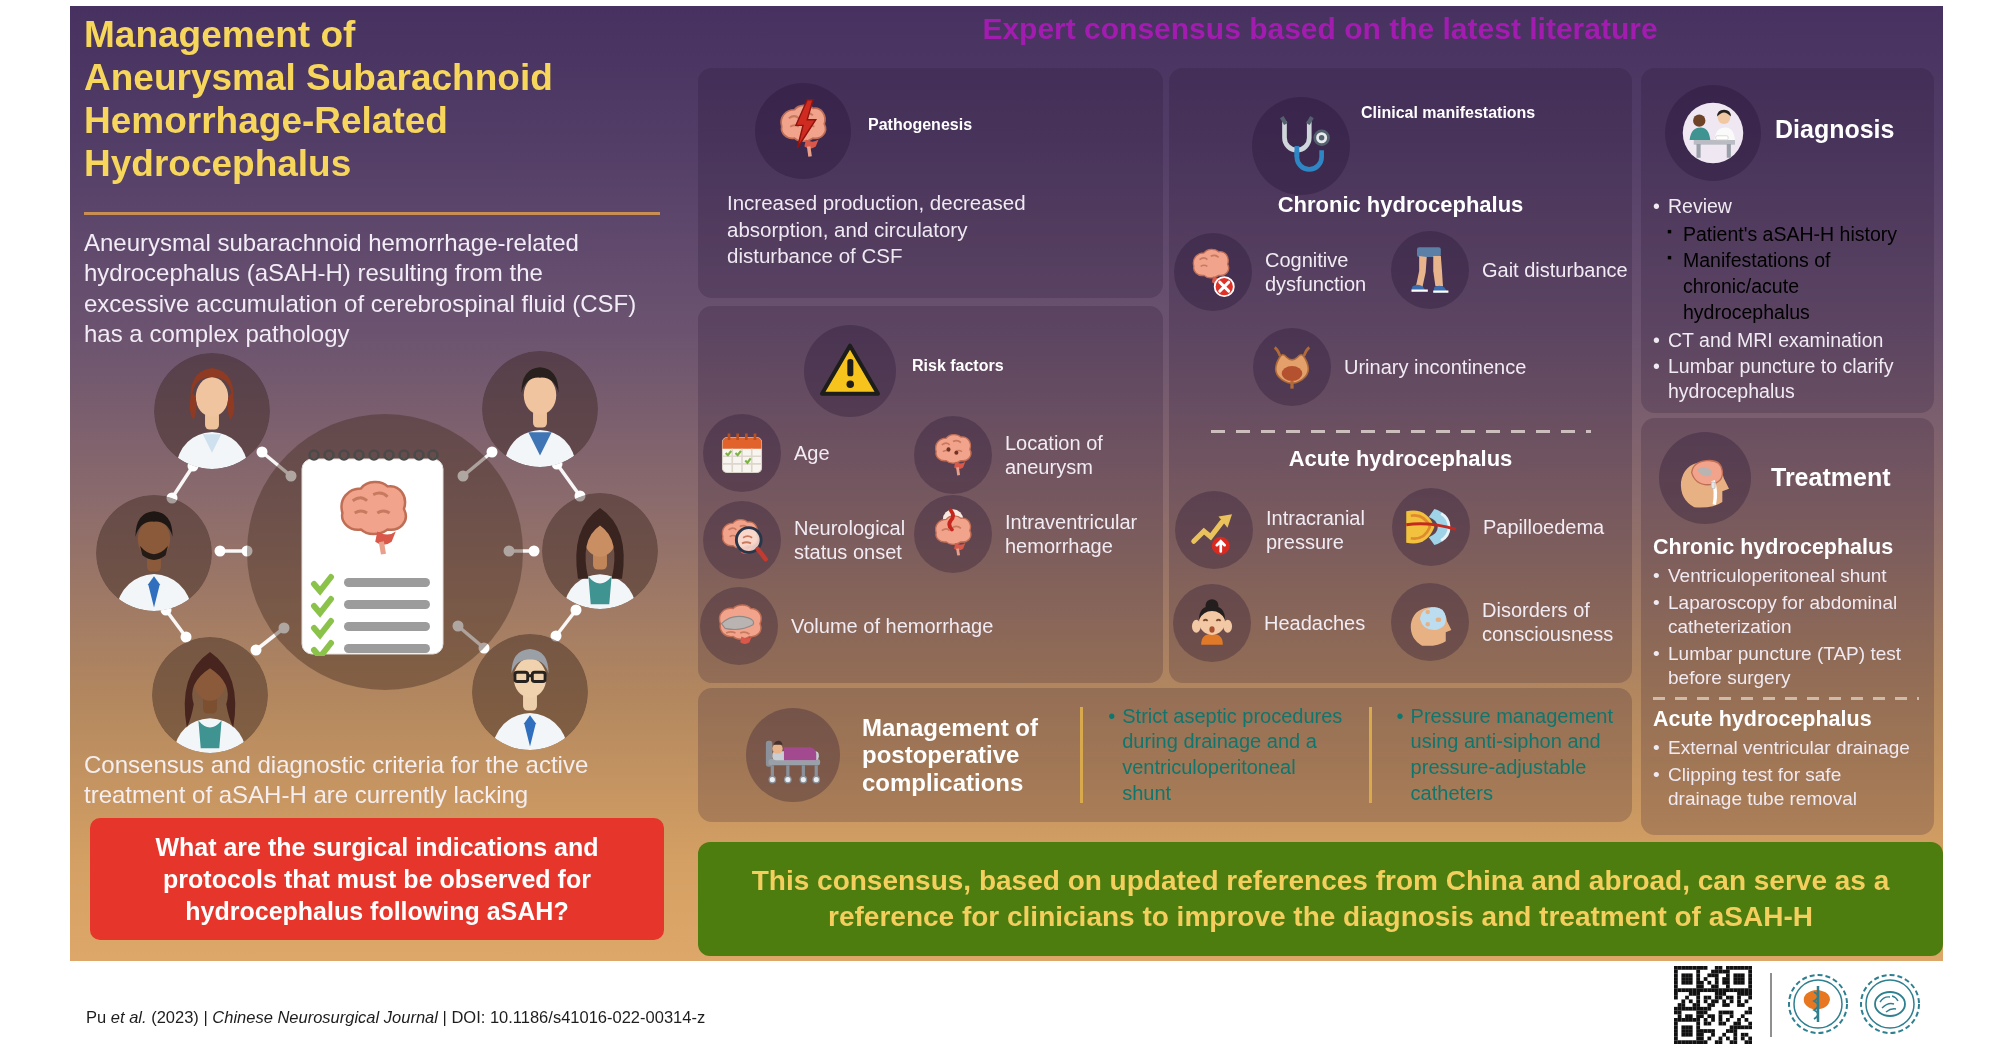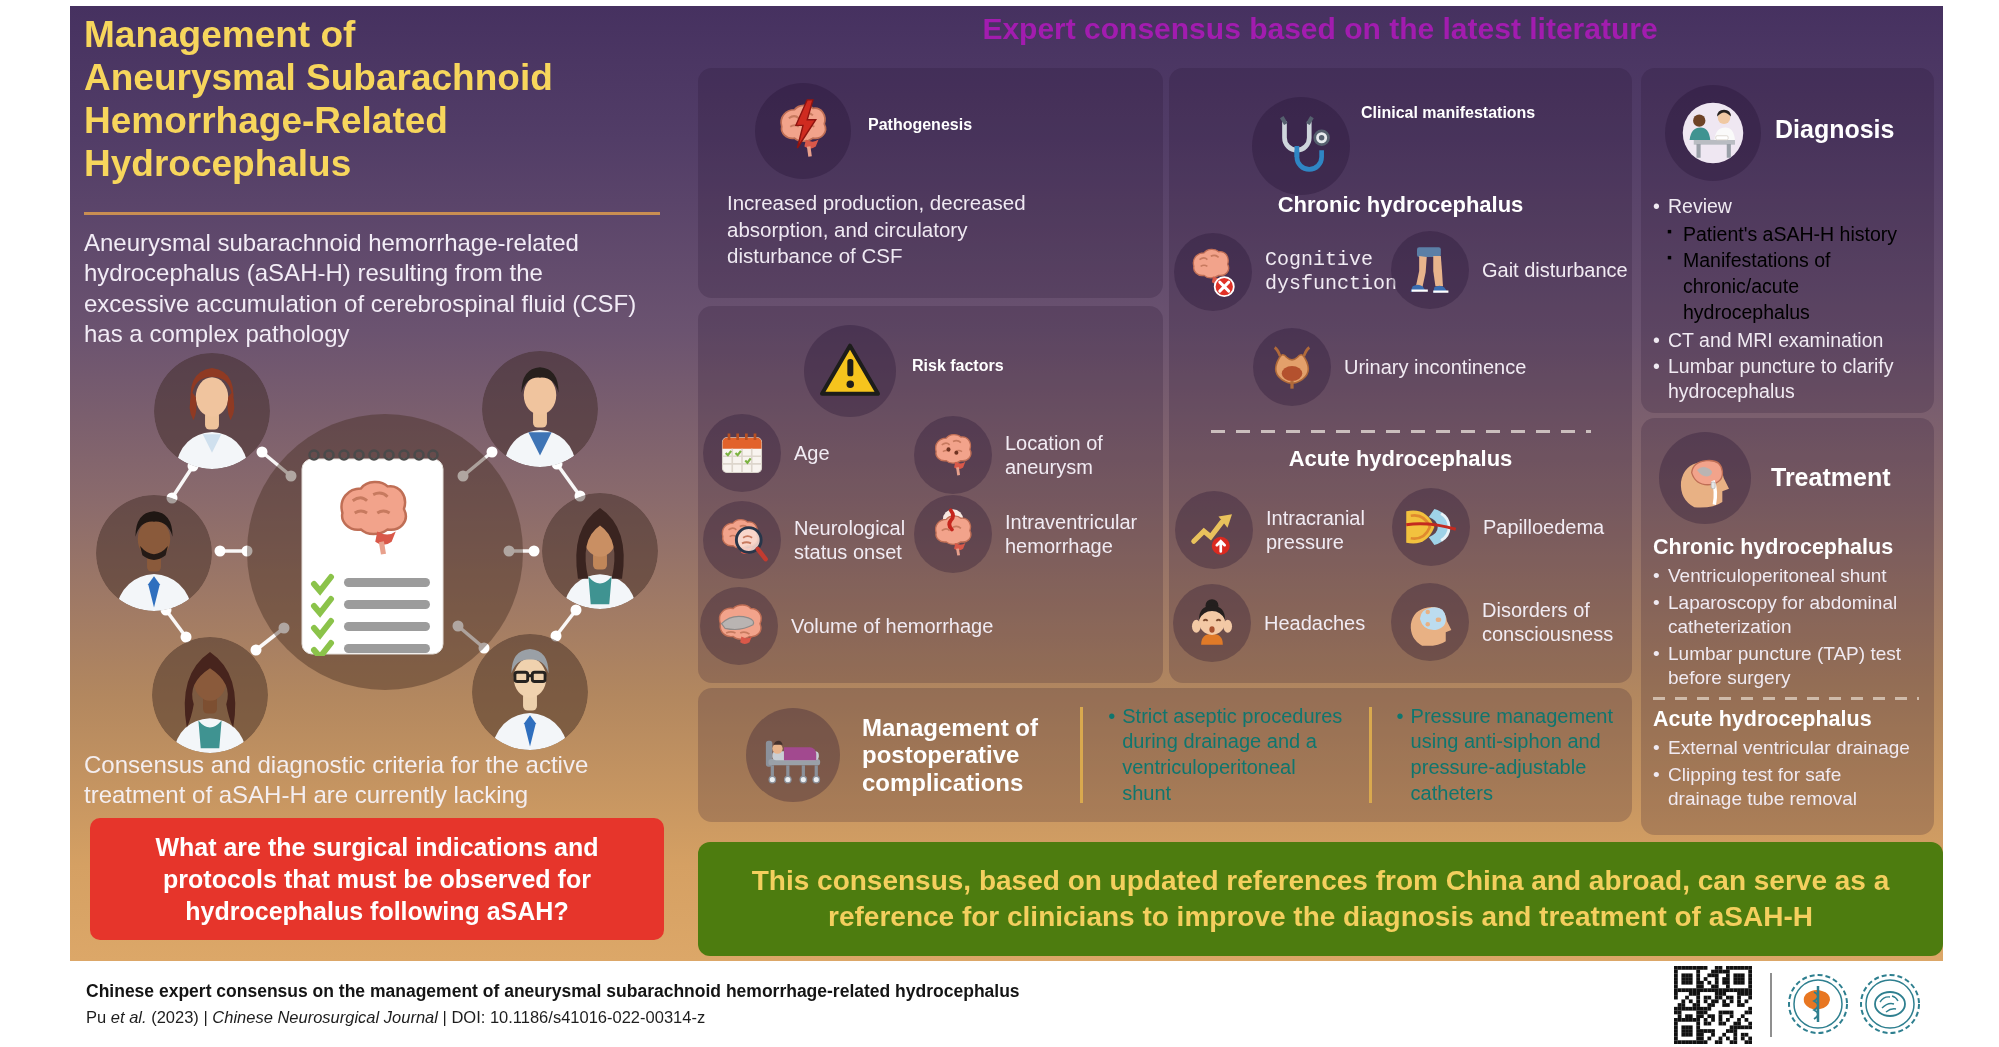--- a/index.html
+++ b/index.html
@@ -375,21 +375,21 @@
     <div class="item" style="left:5px;top:165px;">
       <div class="ic">
         <svg width="54" height="54" viewBox="0 0 48 48">
           <path d="M7 19c-2-7 3-12 9-12 3-4 10-4 13-1 6-1 10 5 8 11 3 6-2 11-8 10-4 3-10 3-13 0-6 1-10-4-9-8z" fill="#f2a38b" stroke="#bf6e55" stroke-width="1.2"></path>
           <path d="M12 13q4-3 7 0 m3-3q4-2 7 1 m-16 8q3-2 6 0" stroke="#c77a5f" fill="none" stroke-width="1.4"></path>
           <path d="M24 28q5 3 9 0l-2 5q-4 3-8 0z" fill="#d95849"></path>
           <circle cx="34" cy="37" r="8.5" fill="#e03127" stroke="#fff" stroke-width="1.6"></circle>
           <path d="M30 33l8 8 M38 33l-8 8" stroke="#fff" stroke-width="2.6" stroke-linecap="round"></path>
         </svg>
       </div>
-      <div class="lbl" style="width:130px;font-family:Liberation Mono, monospace;">Cognitive dysfunction</div>
+      <div class="lbl" style="width:130px;">Cognitive dysfunction</div>
     </div>
 
     <div class="item" style="left:222px;top:163px;">
       <div class="ic">
         <svg width="52" height="52" viewBox="0 0 48 48">
           <rect x="12" y="3" width="22" height="9" rx="2" fill="#5b7fa6"></rect>
           <path d="M14 11 l7 1 -1 14 -3 14 -6 -1 3-14 z" fill="#e8b48c"></path>
           <path d="M27 11 l7 0 1 13 1 15 -7 0 -2-14 z" fill="#e8b48c"></path>
           <path d="M8 39 q5-3 9 0 l3 4 -14 1 z" fill="#3a6db0"></path>
             <path d="M28 40 q5-3 9 0 l3 4 -13 1 z" fill="#3a6db0"></path>
@@ -554,21 +554,20 @@
     </div>
     <div id="postop-title">Management of postoperative complications</div>
     <div class="vdiv"></div>
     <div class="postop-b">Strict aseptic procedures during drainage and a ventriculoperitoneal shunt</div>
     <div class="vdiv"></div>
     <div class="postop-b">Pressure management using anti-siphon and pressure-adjustable catheters</div>
   </div>
 
   <div id="banner" class="abs">This consensus, based on updated references from China and abroad, can serve as a reference for clinicians to improve the diagnosis and treatment of aSAH-H</div>
 
-  <div id="foot-title" class="abs">Chinese expert consensus on the management of aneurysmal subarachnoid hemorrhage-related hydrocephalus</div>
   <div id="foot-meta" class="abs">
     <span>Pu </span><span class="it">et al.</span><span> (2023) | </span><span class="it">Chinese Neurosurgical Journal</span><span> | DOI: 10.1186/s41016-022-00314-z</span>
   </div>
   <svg id="qr" class="abs" style="left:1674px;top:966px;" width="78" height="78">
       <rect width="78" height="78" fill="#fff"></rect>
       <rect x="0.00" y="0.00" width="3.76" height="3.76" fill="#111"></rect>
       <rect x="0.00" y="3.71" width="3.76" height="3.76" fill="#111"></rect>
       <rect x="0.00" y="7.43" width="3.76" height="3.76" fill="#111"></rect>
       <rect x="0.00" y="11.14" width="3.76" height="3.76" fill="#111"></rect>
       <rect x="0.00" y="14.86" width="3.76" height="3.76" fill="#111"></rect>

